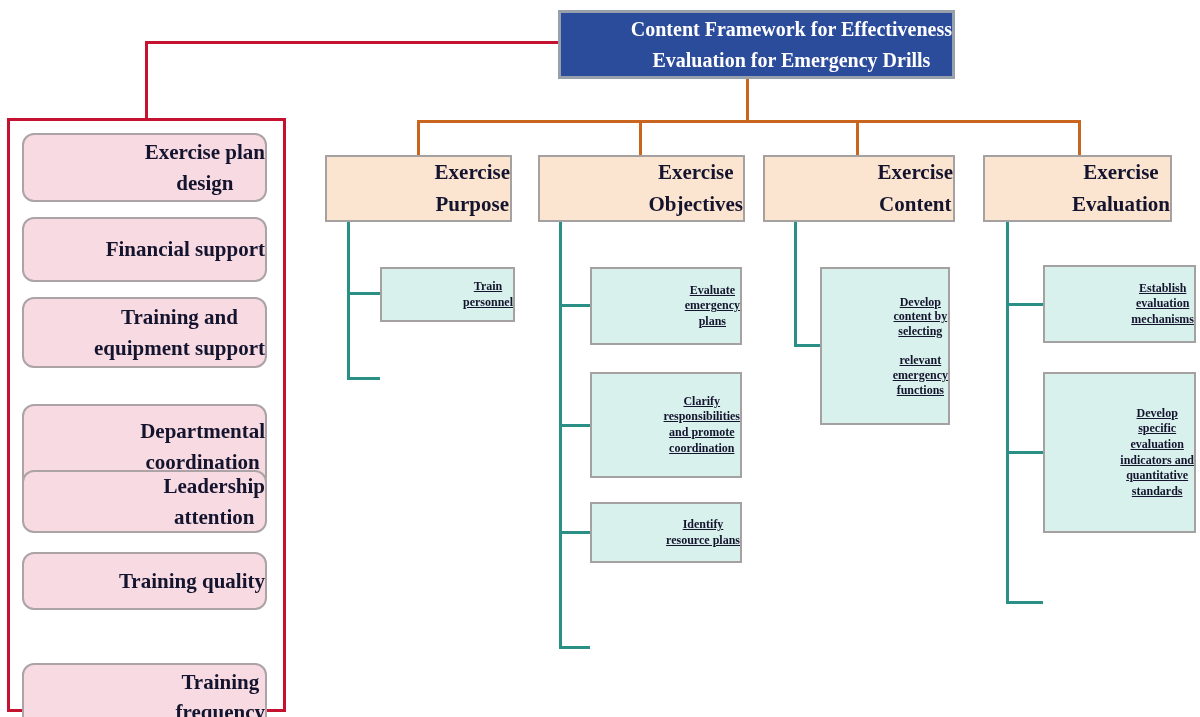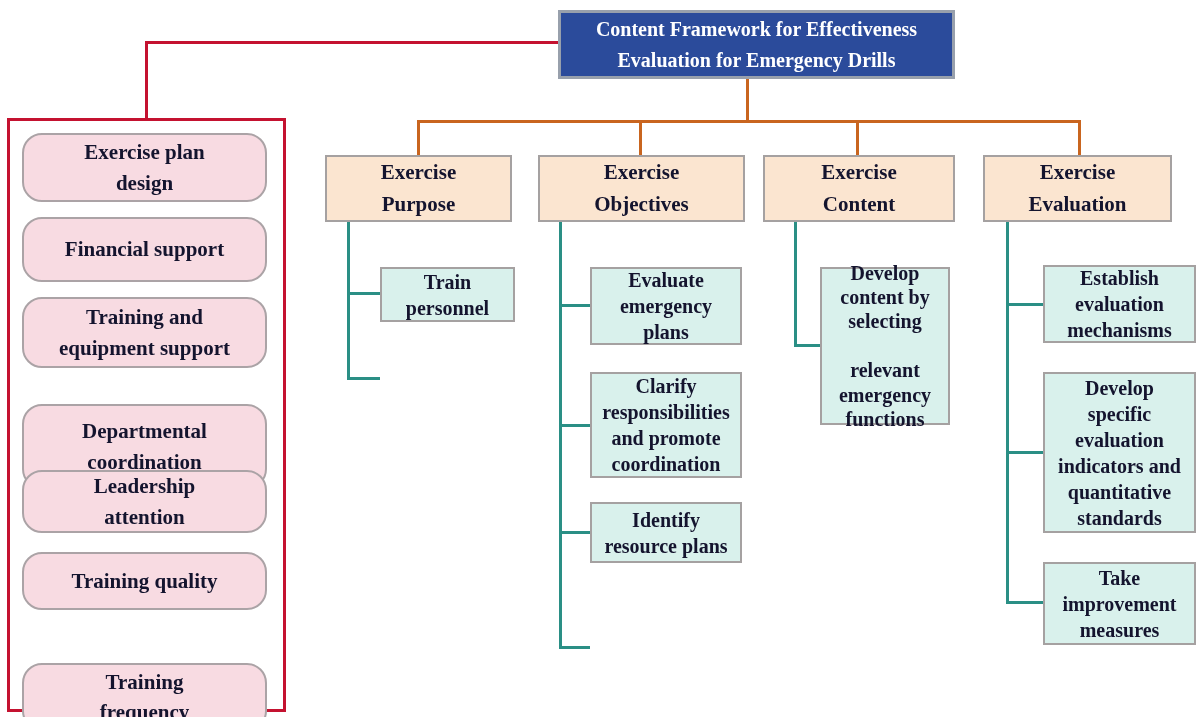--- a/index.html
+++ b/index.html
@@ -3,39 +3,39 @@
 <meta charset="utf-8">
 <style>
   html,body{margin:0;padding:0;background:#fff;}
   .canvas{
     position:relative;width:1200px;height:717px;background:#fff;
     font-family:"Liberation Serif","DejaVu Serif",serif;
     overflow:hidden;
   }
   .box{
     position:absolute;box-sizing:border-box;
-    display:flex;align-items:center;justify-content:center;
+    display:flex;align-items:center;justify-content:flex-end;
     text-align:center;font-weight:bold;color:var(--ink);
   }
   .box span{white-space:pre-line;display:block;}
   .title-box{
     background:var(--blue);border:3px solid #98A0AC;
     color:var(--title_text);font-size:20px;line-height:1.55;
   }
   .header-box{
     background:var(--peach);border:2px solid var(--box_border);
     font-size:21px;line-height:1.5;
   }
   .child-box{
     background:var(--cyan);border:2px solid var(--box_border);
-    font-size:20px;line-height:1.3;
+    font-size:12px;line-height:1.3;text-decoration:underline;
   }
   .child-box.tight{line-height:1.22;}
   .pink-box{
-    background:var(--pink);border:2px solid #ABA3A6;border-radius:20px;
+    background:var(--pink);border:2px solid #ABA3A6;border-radius:12px;
     font-size:21px;line-height:1.45;
   }
   .panel{
     position:absolute;box-sizing:border-box;
     border:3px solid var(--red);background:#fff;
   }
   .ln{position:absolute;}
   .ln.red{background:var(--red);}
   .ln.orange{background:var(--orange);}
   .ln.teal{background:var(--teal);}
@@ -161,19 +161,14 @@
 mechanisms</span>
   </div>
   <div class="box child-box" style="left:1043px;top:372px;width:153px;height:161px">
     <span>Develop
 specific
 evaluation
 indicators and
 quantitative
 standards</span>
   </div>
-  <div class="box child-box" style="left:1043px;top:562px;width:153px;height:83px">
-    <span>Take
-improvement
-measures</span>
-  </div>
 
 </div>
 
 </body></html>

